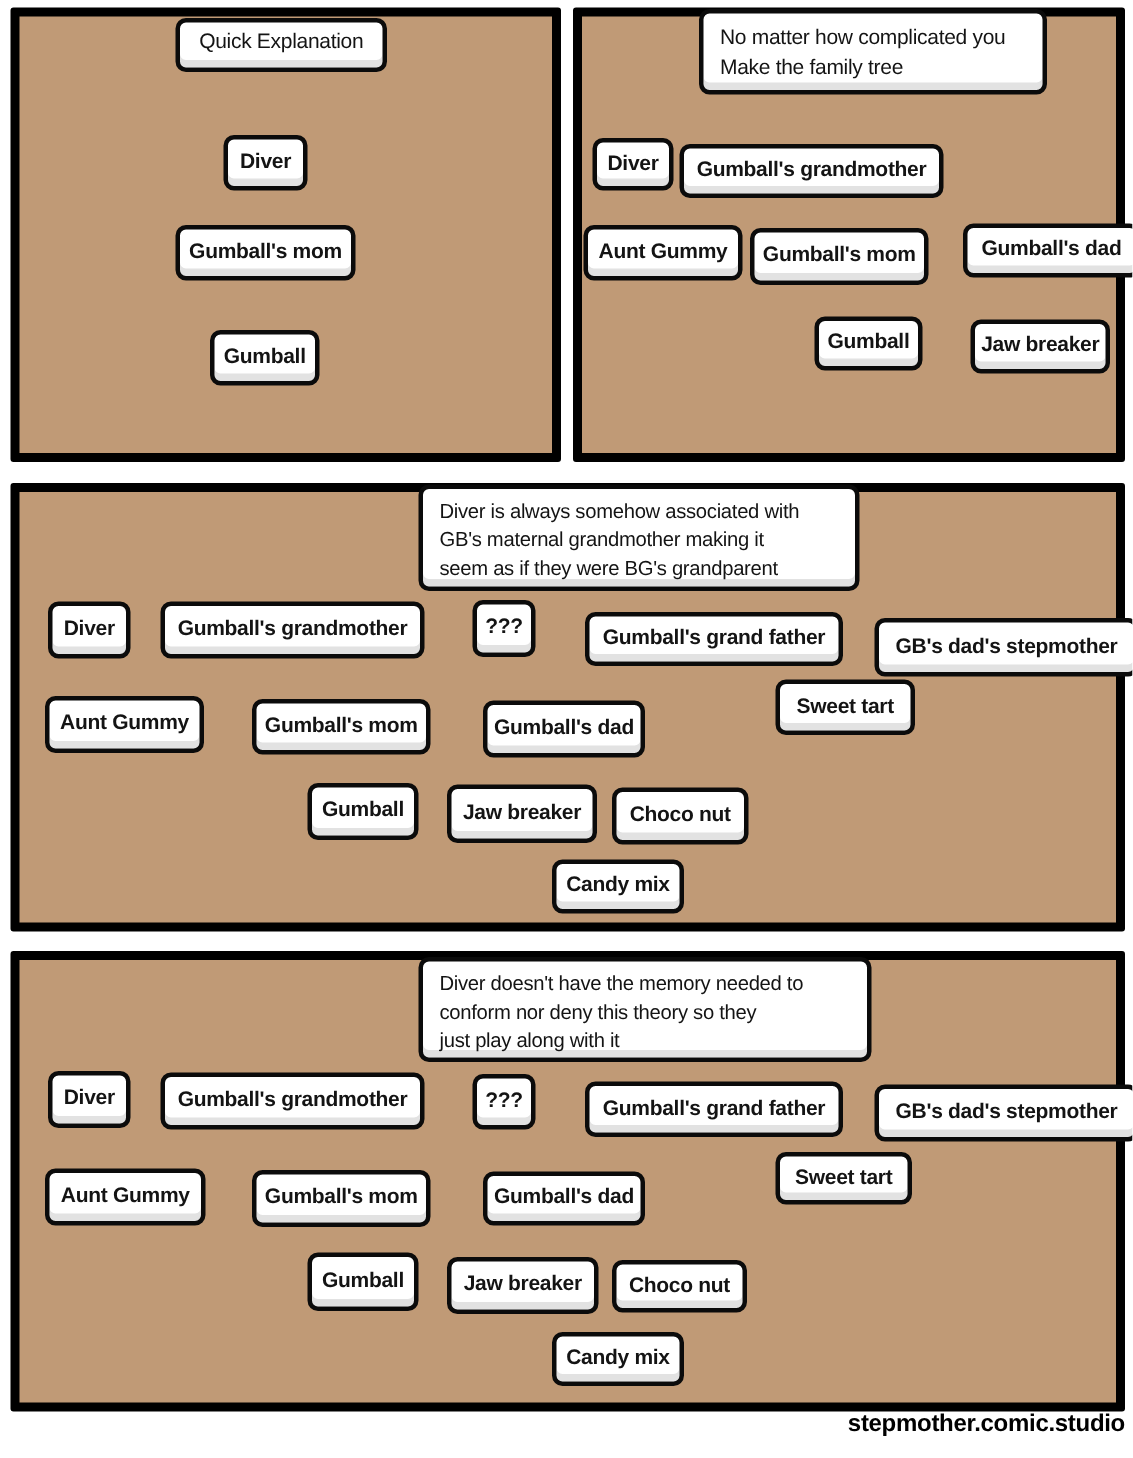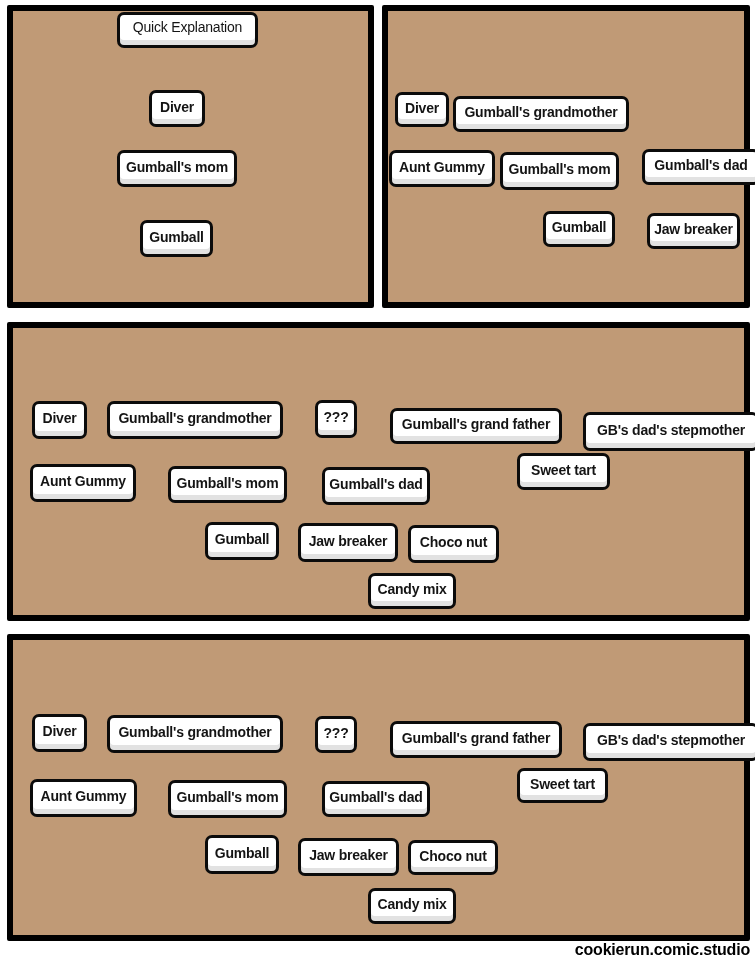--- a/index.html
+++ b/index.html
@@ -61,49 +61,57 @@
     font-size:16px;
     font-weight:700;
     color:#000;
     letter-spacing:-0.2px;
   }
 </style>
 </head>
 <body>
 
 <div id="canvas" style="width: 755px; height: 972px;">
-  <div class="footer">cookierun.comic.studio</div>
+  <div class="footer">stepmother.comic.studio</div>
 <div class="panel" style="left: 7px; top: 5px; width: 367px; height: 303px;"></div>
     <div class="panel" style="left: 382px; top: 5px; width: 368px; height: 303px;"></div>
     <div class="panel" style="left: 7px; top: 322px; width: 743px; height: 299px;"></div>
     <div class="panel" style="left: 7px; top: 634px; width: 743px; height: 307px;"></div>
     <div class="box caption center" style="left: 117px; top: 12px; width: 141px; height: 36px; font-size: 14px;">Quick Explanation</div>
     <div class="box label" style="left: 149px; top: 90px; width: 56px; height: 37px;">Diver</div>
     <div class="box label" style="left: 117px; top: 150px; width: 120px; height: 37px;">Gumball's mom</div>
     <div class="box label" style="left: 140px; top: 220px; width: 73px; height: 37px;">Gumball</div>
+    <div class="box caption" style="left: 466px; top: 6px; width: 232px; height: 57px; font-size: 14px;">No matter how complicated you
+Make the family tree</div>
     <div class="box label" style="left: 395px; top: 92px; width: 54px; height: 35px;">Diver</div>
     <div class="box label" style="left: 453px; top: 96px; width: 176px; height: 36px;">Gumball's grandmother</div>
     <div class="box label" style="left: 389px; top: 150px; width: 106px; height: 37px;">Aunt Gummy</div>
     <div class="box label" style="left: 500px; top: 152px; width: 119px; height: 38px;">Gumball's mom</div>
     <div class="box label" style="left: 642px; top: 149px; width: 118px; height: 36px;">Gumball's dad</div>
     <div class="box label" style="left: 543px; top: 211px; width: 72px; height: 36px;">Gumball</div>
     <div class="box label" style="left: 647px; top: 213px; width: 93px; height: 36px;">Jaw breaker</div>
+    <div class="box caption" style="left: 279px; top: 323px; width: 294px; height: 71px; font-size: 13.5px;">Diver is always somehow associated with
+GB's maternal grandmother making it
+seem as if they were BG's grandparent</div>
     <div class="box label" style="left: 32px; top: 401px; width: 55px; height: 38px;">Diver</div>
     <div class="box label" style="left: 107px; top: 401px; width: 176px; height: 38px;">Gumball's grandmother</div>
     <div class="box label" style="left: 315px; top: 400px; width: 42px; height: 38px;">???</div>
     <div class="box label" style="left: 390px; top: 408px; width: 172px; height: 36px;">Gumball's grand father</div>
     <div class="box label" style="left: 583px; top: 412px; width: 176px; height: 39px;">GB's dad's stepmother</div>
     <div class="box label" style="left: 30px; top: 464px; width: 106px; height: 38px;">Aunt Gummy</div>
     <div class="box label" style="left: 168px; top: 466px; width: 119px; height: 37px;">Gumball's mom</div>
     <div class="box label" style="left: 322px; top: 467px; width: 108px; height: 38px;">Gumball's dad</div>
     <div class="box label" style="left: 517px; top: 453px; width: 93px; height: 37px;">Sweet tart</div>
     <div class="box label" style="left: 205px; top: 522px; width: 74px; height: 38px;">Gumball</div>
     <div class="box label" style="left: 298px; top: 523px; width: 100px; height: 39px;">Jaw breaker</div>
     <div class="box label" style="left: 408px; top: 525px; width: 91px; height: 38px;">Choco nut</div>
     <div class="box label" style="left: 368px; top: 573px; width: 88px; height: 36px;">Candy mix</div>
+    <div class="box caption" style="left: 279px; top: 638px; width: 302px; height: 70px; font-size: 13.5px;">Diver doesn't have the memory needed to
+conform nor deny this theory so they
+just play along with it</div>
     <div class="box label" style="left: 32px; top: 714px; width: 55px; height: 38px;">Diver</div>
     <div class="box label" style="left: 107px; top: 715px; width: 176px; height: 38px;">Gumball's grandmother</div>
     <div class="box label" style="left: 315px; top: 716px; width: 42px; height: 37px;">???</div>
     <div class="box label" style="left: 390px; top: 721px; width: 172px; height: 37px;">Gumball's grand father</div>
     <div class="box label" style="left: 583px; top: 723px; width: 176px; height: 38px;">GB's dad's stepmother</div>
     <div class="box label" style="left: 30px; top: 779px; width: 107px; height: 38px;">Aunt Gummy</div>
     <div class="box label" style="left: 168px; top: 780px; width: 119px; height: 38px;">Gumball's mom</div>
     <div class="box label" style="left: 322px; top: 781px; width: 108px; height: 36px;">Gumball's dad</div>
     <div class="box label" style="left: 517px; top: 768px; width: 91px; height: 35px;">Sweet tart</div>
     <div class="box label" style="left: 205px; top: 835px; width: 74px; height: 39px;">Gumball</div>

